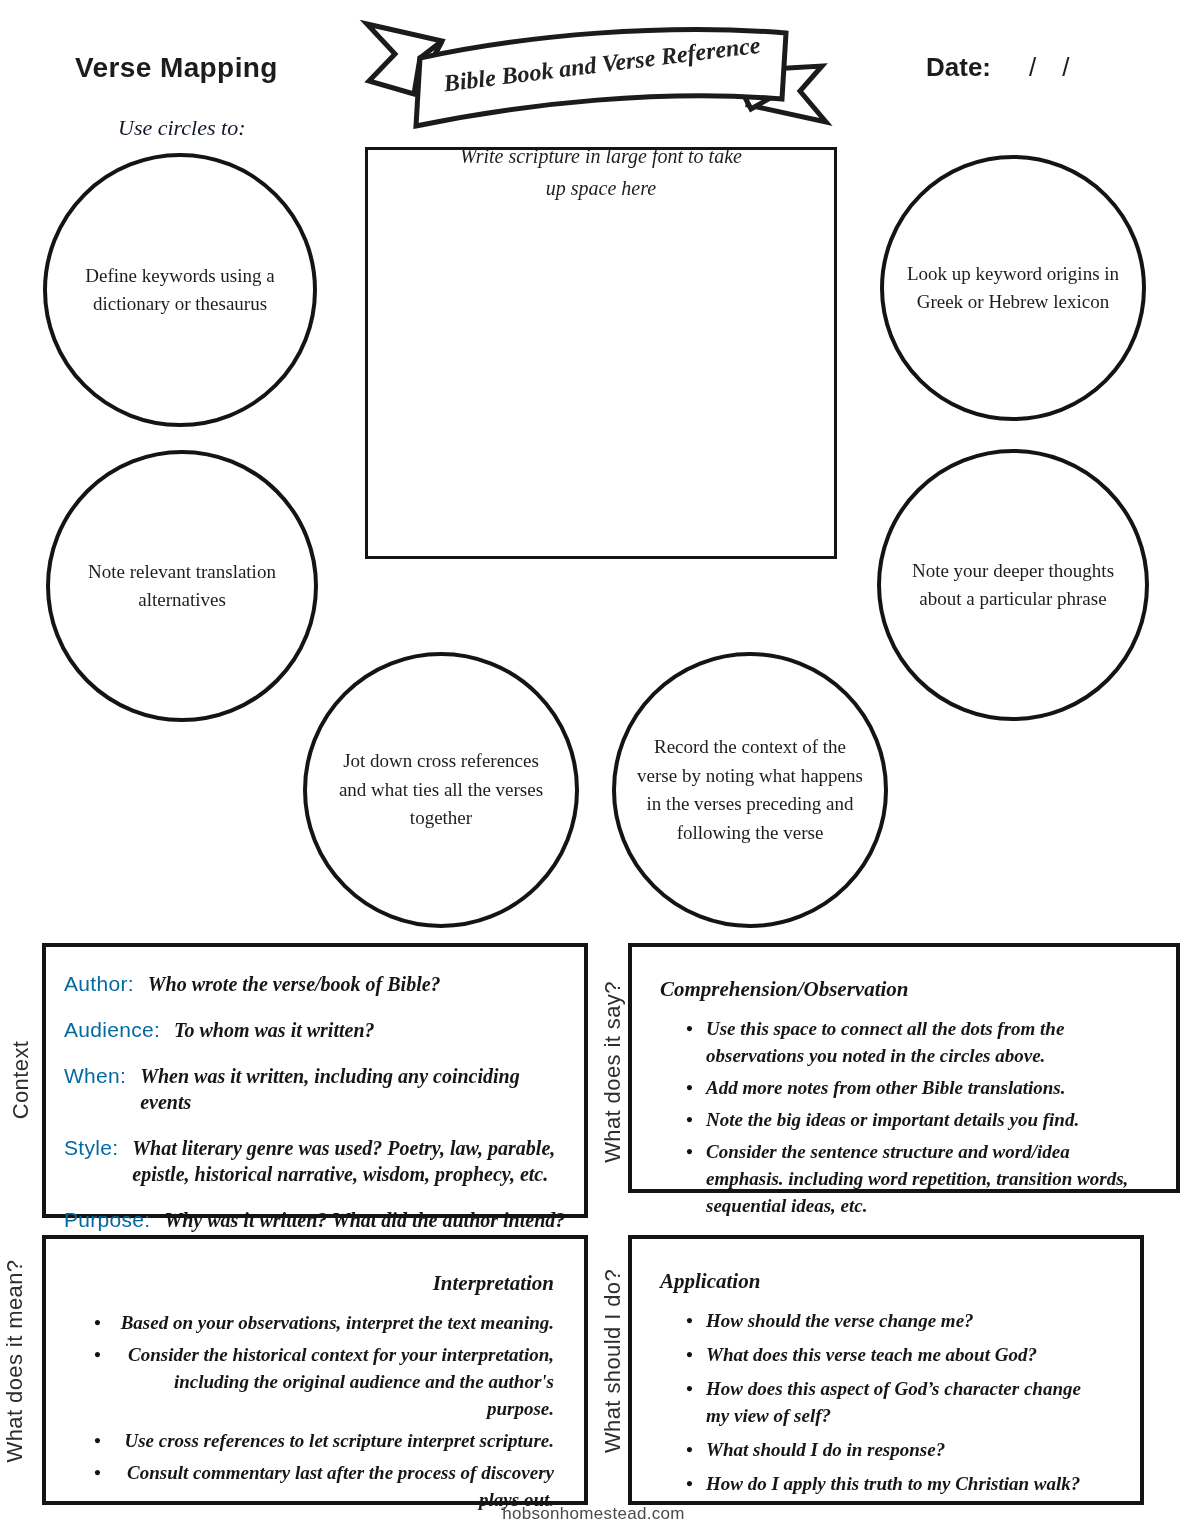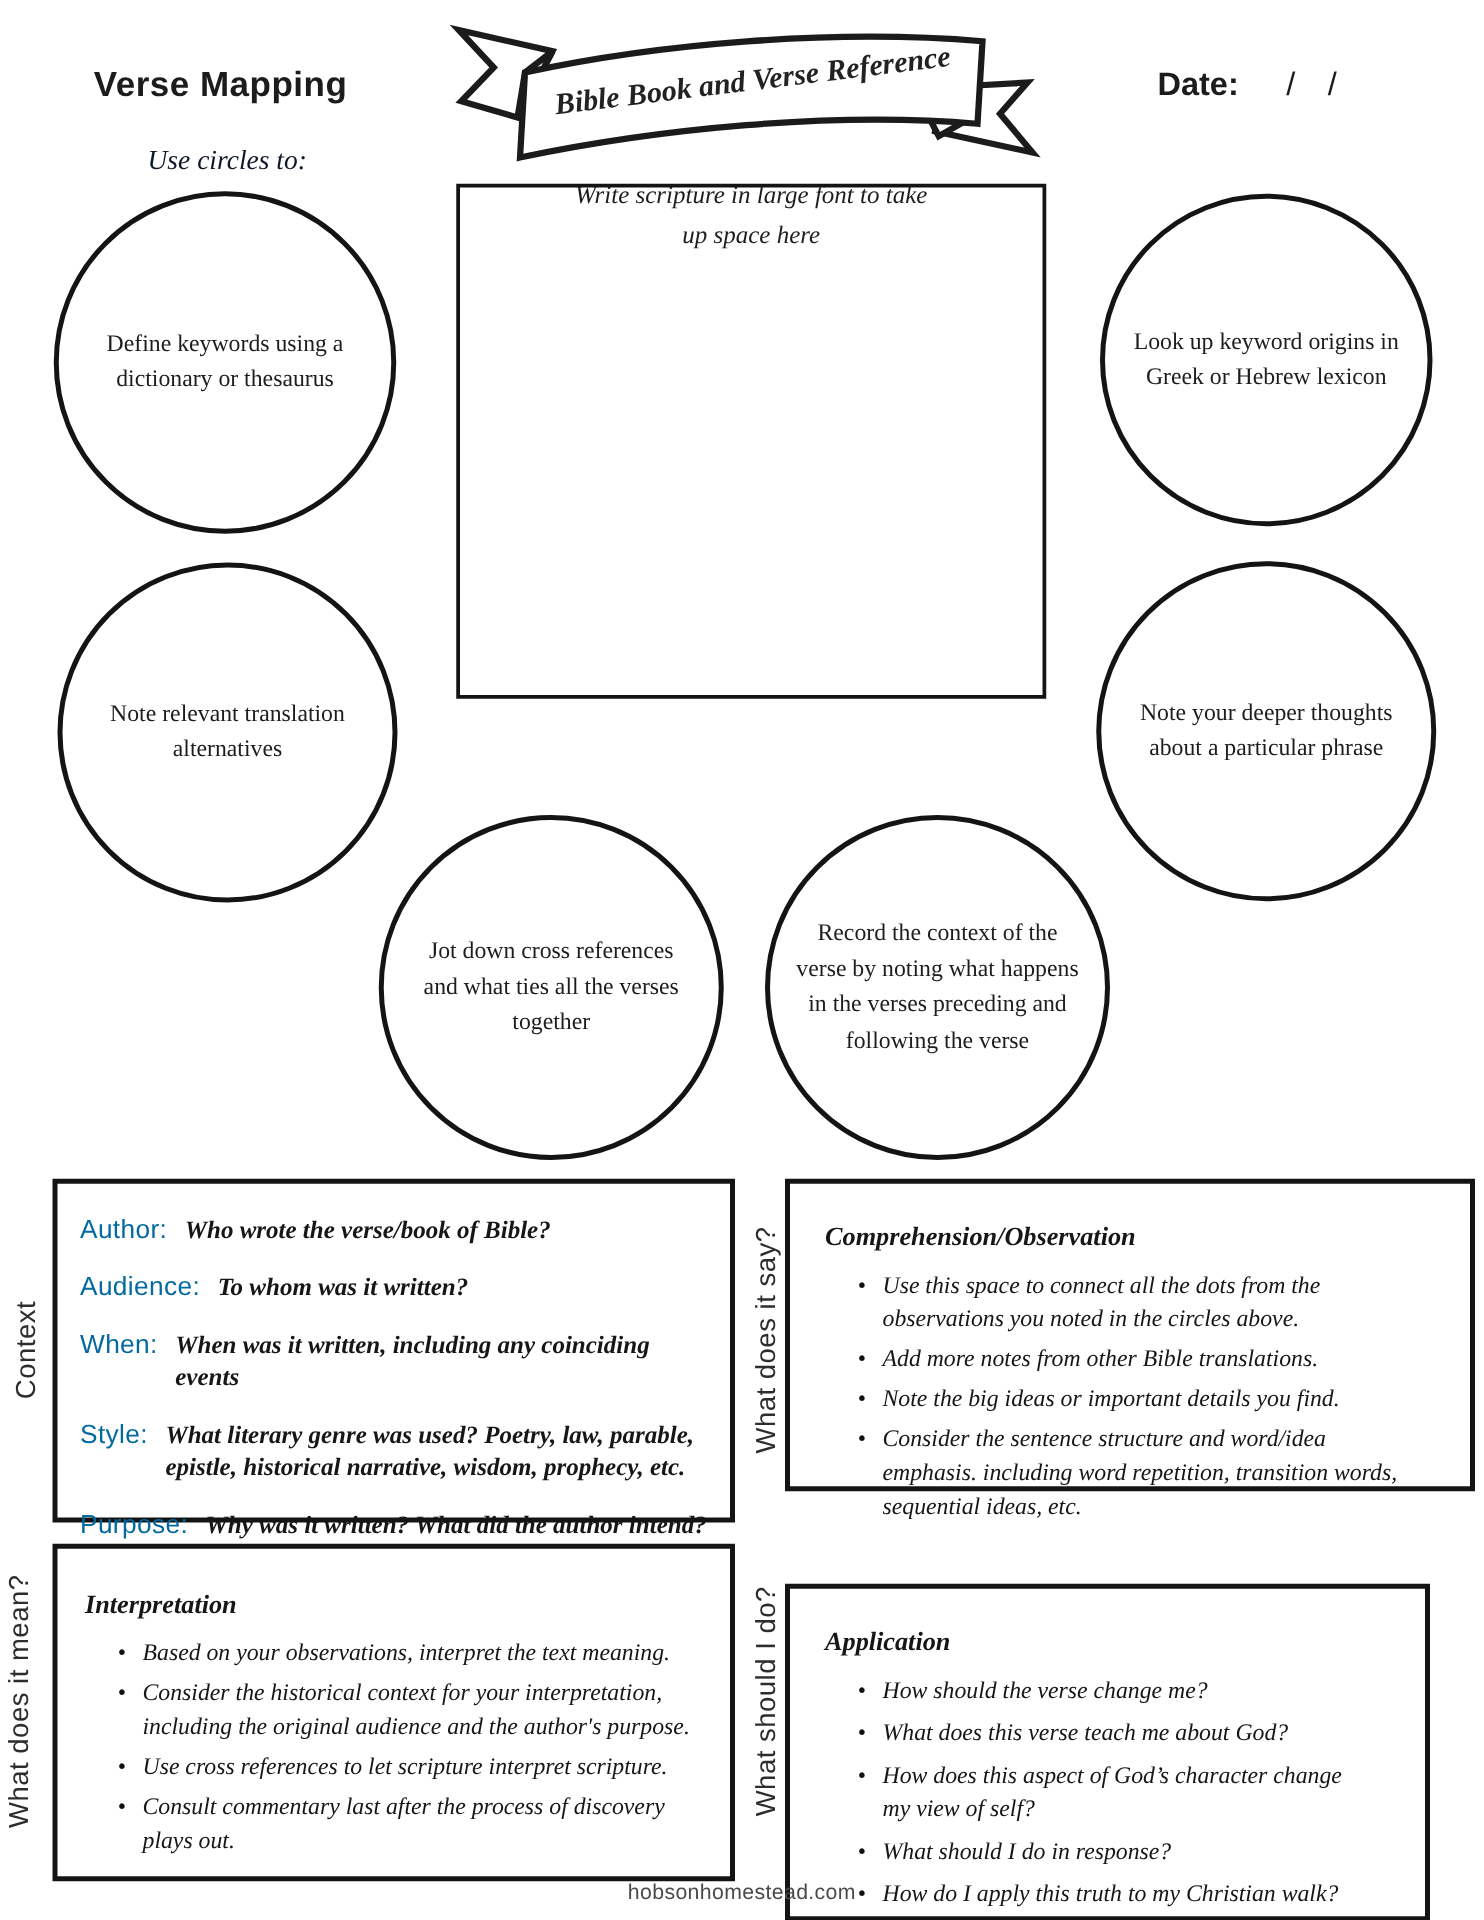--- a/index.html
+++ b/index.html
@@ -54,38 +54,38 @@
   .scripture-box > span {
     font-family:"Liberation Serif", serif; font-style:italic; font-size:20px;
     line-height:1.6; color:#1d1d1d; white-space:pre-line; max-width:380px;
     position:relative; top:-10px;
   }
 
   
   .box { border:4px solid #141414; background:#ffffff; }
   .box-context { left:42px;  top:943px;  width:546px; height:275px; padding:24px 14px 10px 18px; }
   .box-say     { left:628px; top:943px;  width:552px; height:250px; padding:30px 44px 10px 28px; }
-  .box-mean    { left:42px;  top:1235px; width:546px; height:270px; padding:32px 12px 10px 22px; }
-  .box-do      { left:628px; top:1235px; width:516px; height:270px; padding:30px 44px 10px 28px;margin-top:32px; }
+  .box-mean    { left:42px;  top:1235px; width:546px; height:270px; padding:32px 30px 10px 22px;text-align:right; }
+  .box-do      { left:628px; top:1235px; width:516px; height:270px; padding:30px 44px 10px 28px; }
 
   .crow { display:flex; align-items:baseline; gap:14px; margin-bottom:20px; }
   .clabel { font-size:21px; color:#0369a1; letter-spacing:.3px; flex:none; }
   .cq {
     font-family:"Liberation Serif", serif; font-style:italic; font-weight:600;
     font-size:20px; line-height:1.3; color:#161616;
   }
 
   .sec-title {
     font-family:"Liberation Serif", serif; font-style:italic; font-weight:700;
     font-size:21px; color:#161616; margin-bottom:14px;
   }
   ul.bullets { list-style:none; margin-left:26px; }
   ul.bullets li {
     position:relative; padding-left:20px; margin-bottom:5px;
-    font-family:"Liberation Serif", serif; font-style:italic; font-weight:400;
+    font-family:"Liberation Serif", serif; font-style:italic; font-weight:700;
     font-size:19px; line-height:1.42; color:#161616;
   }
   ul.bullets li::before {
     content:"•"; position:absolute; left:0; top:0; font-size:19px; color:#111;
   }
   .box-do ul.bullets li { margin-bottom:7px; }
 
   
   .side-label {
     font-size:22px; color:#2d2d2d; letter-spacing:.4px; white-space:nowrap;

